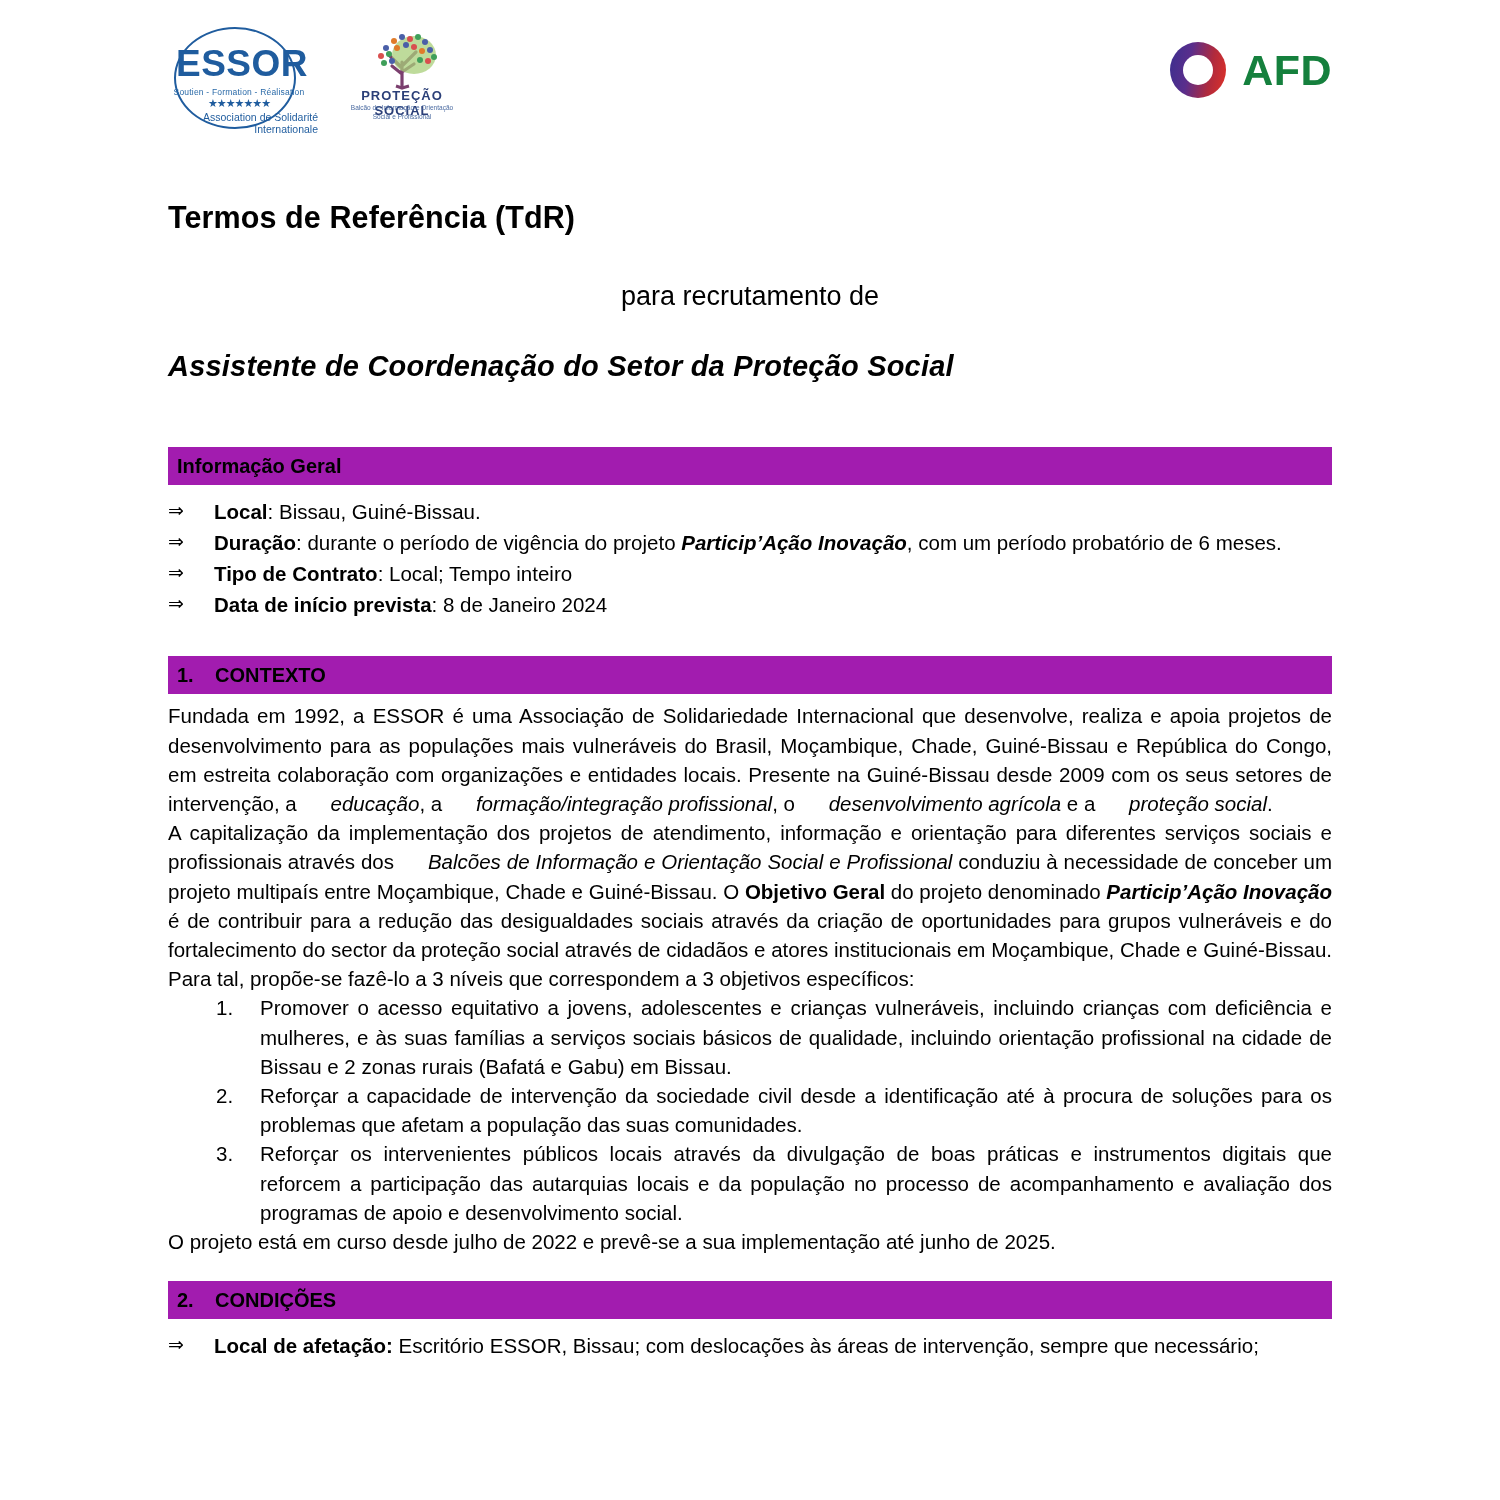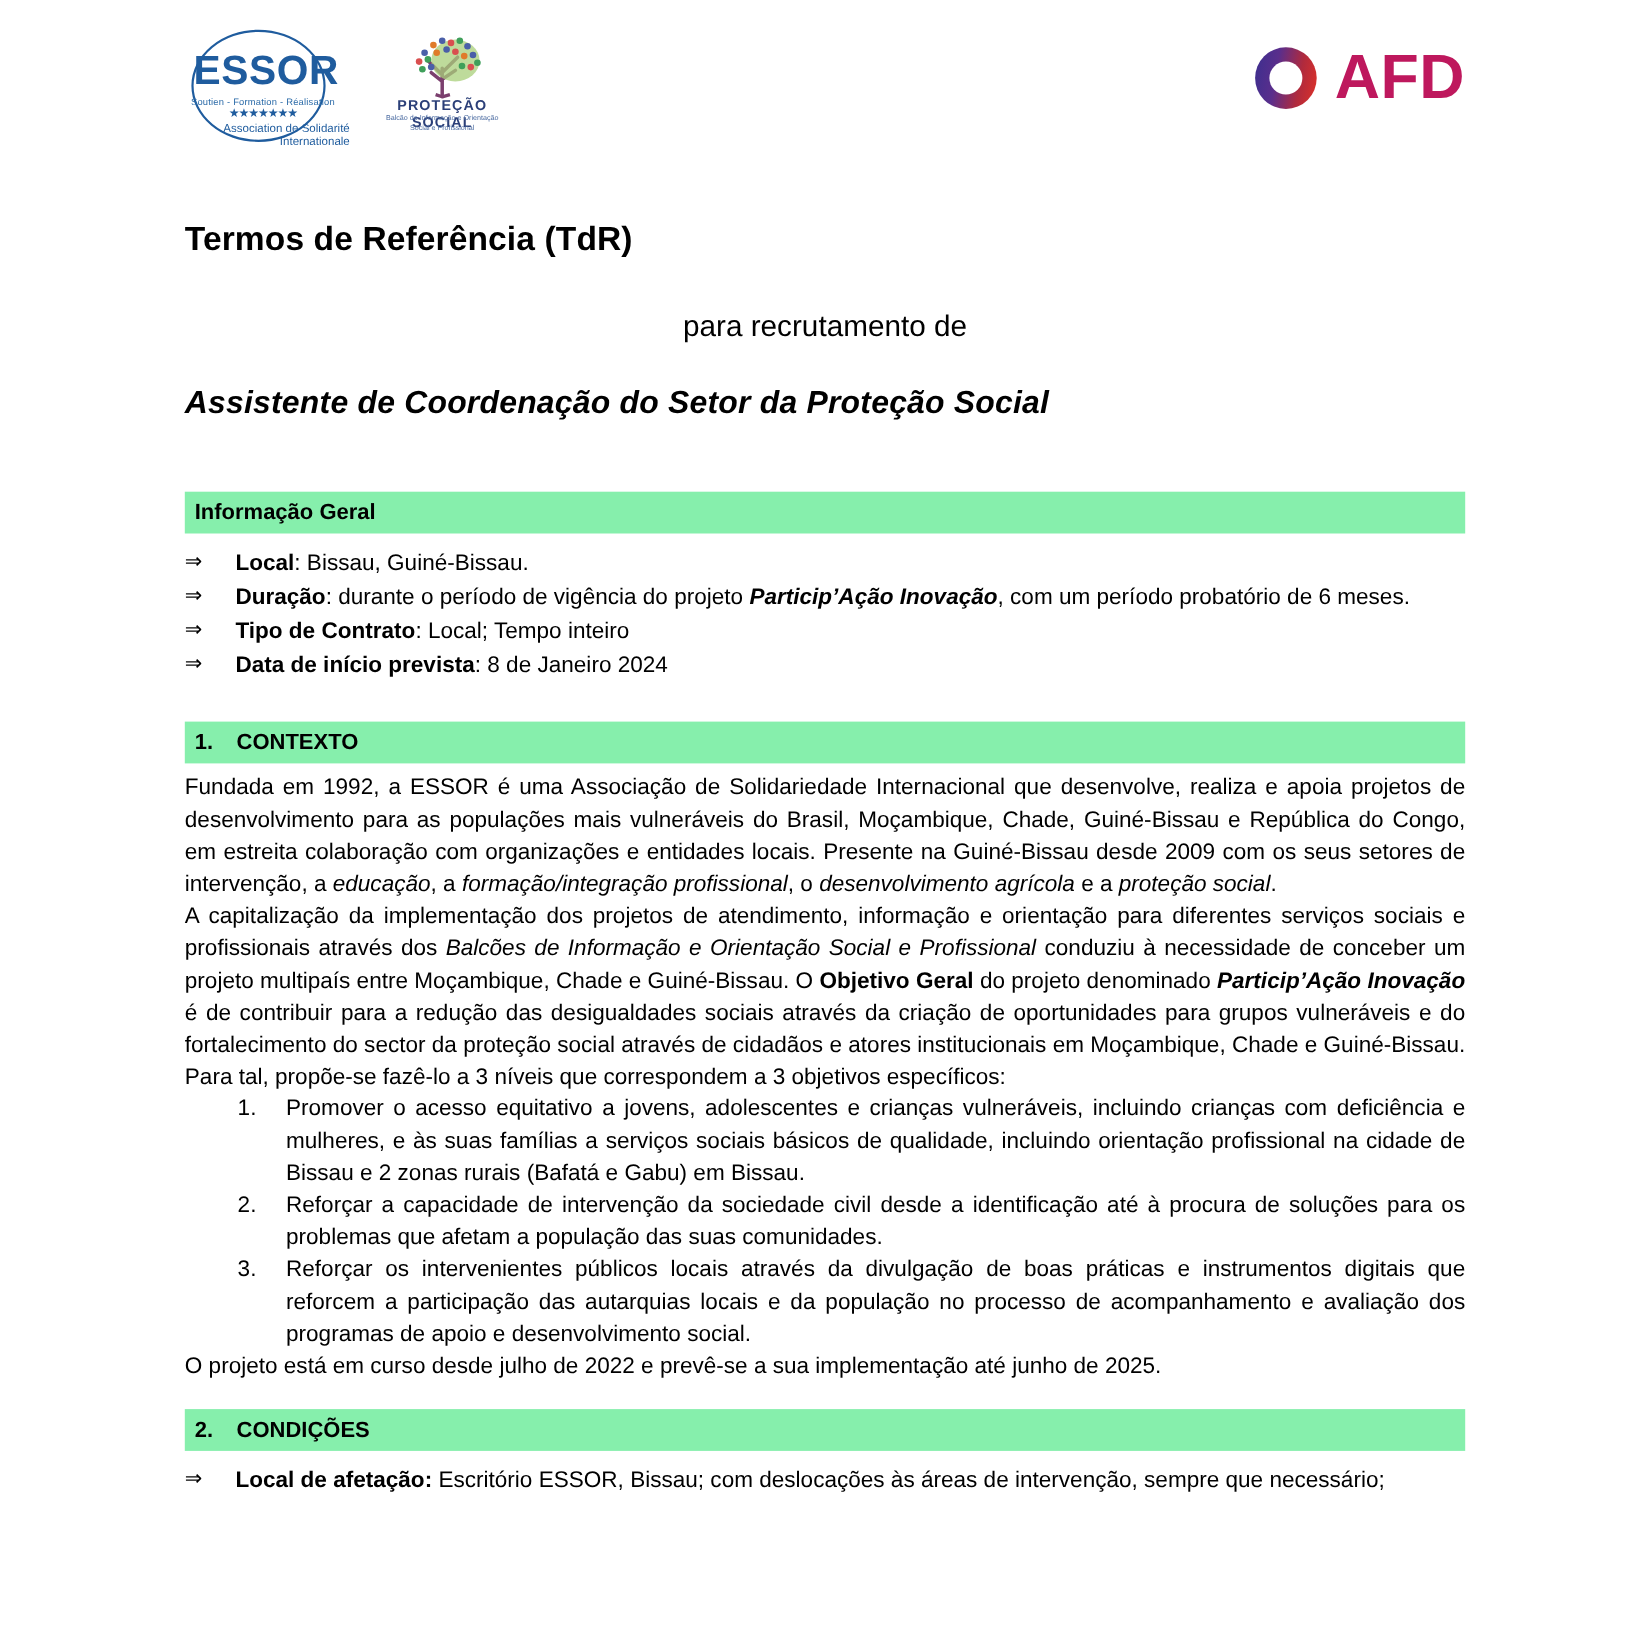--- a/index.html
+++ b/index.html
@@ -150,23 +150,23 @@
     position: absolute;
     left: 13px;
     top: 13px;
     width: 30px;
     height: 30px;
     border-radius: 50%;
     background: #ffffff;
   }
   .afd-text {
     font-weight: bold;
-    font-size: 57px;
+    font-size: 43px;
     letter-spacing: 0.5px;
-    color: #be185d;
+    color: #15803d;
     line-height: 1;
   }
 
   
   .doc-title {
     text-align: left;
     font-weight: bold;
     font-size: 30.5px;
     margin-top: 52px;
     letter-spacing: 0.1px;
@@ -180,21 +180,21 @@
     text-align: left;
     font-weight: bold;
     font-style: italic;
     font-size: 29px;
     margin-top: 38px;
     letter-spacing: 0.2px;
   }
 
   
   .section-bar {
-    background: #86efac;
+    background: #a21caf;
     height: 38px;
     display: flex;
     align-items: center;
     padding-left: 9px;
     font-weight: bold;
     font-size: 20px;
     box-sizing: border-box;
   }
   .section-bar .num {
     display: inline-block;
@@ -249,21 +249,21 @@
   .num-mark {
     flex: 0 0 44px;
     width: 44px;
   }
   .num-body {
     flex: 1 1 auto;
     text-align: justify;
   }
 
   b, .b { font-weight: bold; }
-  i, .i { font-style: italic; }
+  i, .i { font-style: italic; margin-left: 28px; }
   .bi { font-weight: bold; font-style: italic; }
 </style>
 </head>
 <body>
 
 <div class="page">
 
   <div class="logo-bar">
 
     <div class="logo-left">

